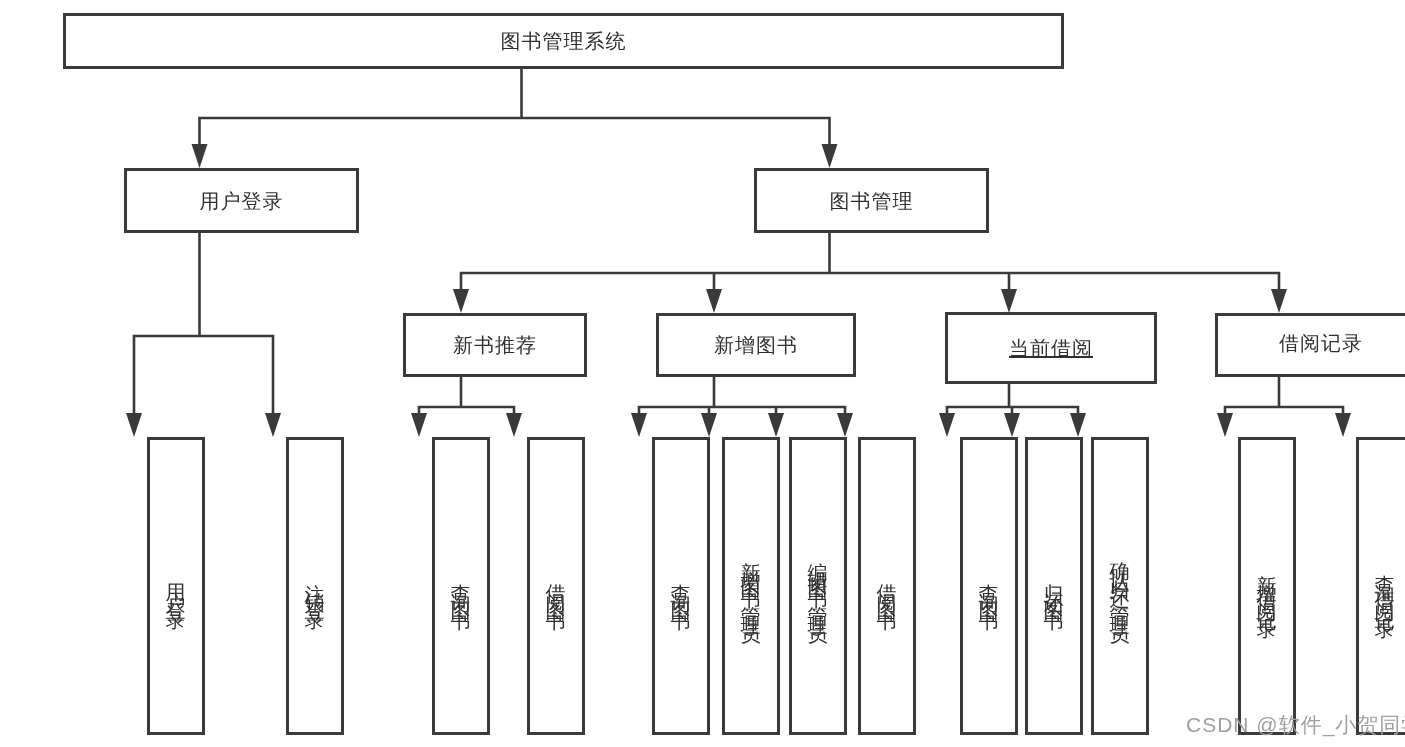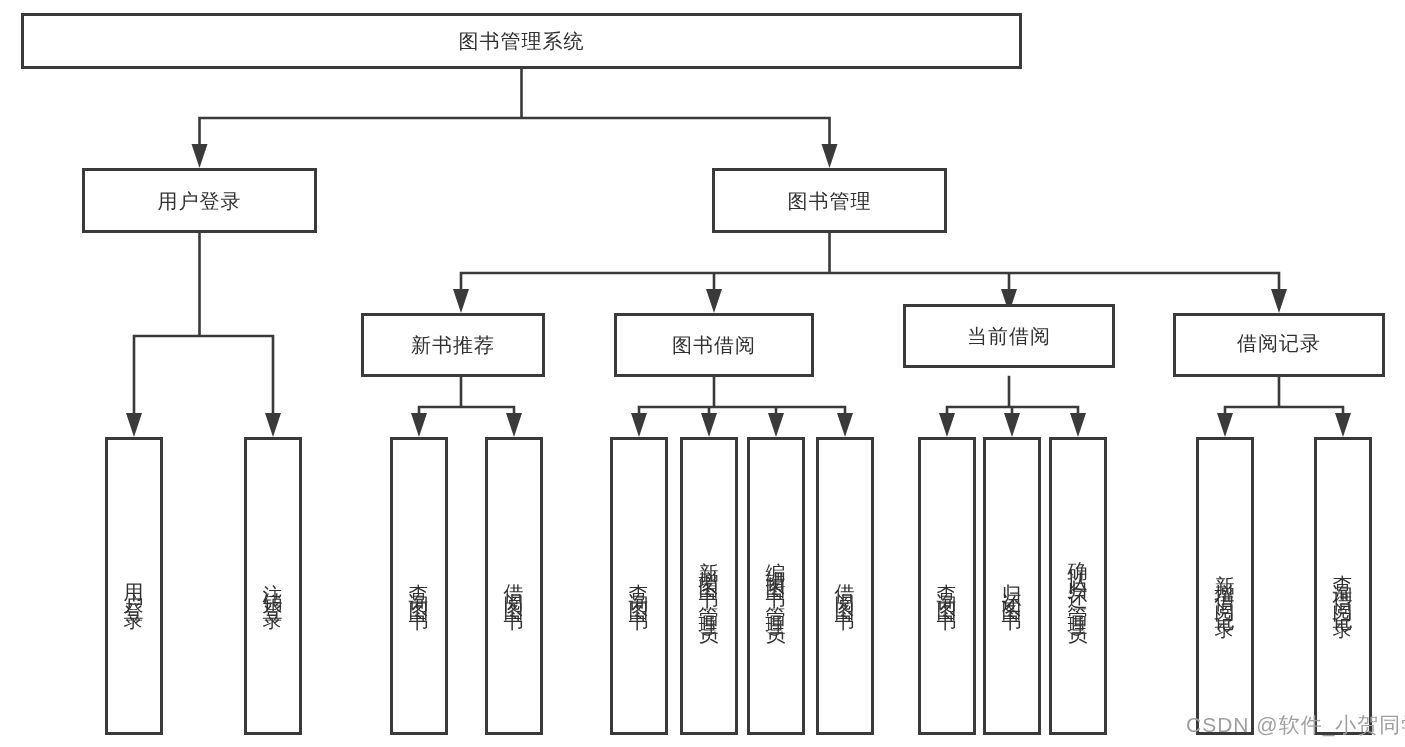--- a/index.html
+++ b/index.html
@@ -22,20 +22,21 @@
     box-sizing: border-box;
     background: #ffffff;
     border: 3px solid #3a3a3a;
     display: flex;
     align-items: center;
     justify-content: center;
     color: #303030;
     font-size: 20px;
     line-height: 1;
     z-index: 2;
+    margin-left: 42px;
   }
   .node.horizontal .lbl {
     letter-spacing: 1px;
     white-space: nowrap;
   }
   .node.vertical .lbl {
     writing-mode: vertical-rl;
     text-orientation: mixed;
     letter-spacing: 9px;
     white-space: nowrap;
@@ -110,23 +111,23 @@
     <div class="node vertical" style="left: 105px; top: 437px; width: 58px; height: 298px; border-color: rgb(58, 58, 58); color: rgb(48, 48, 48);">
       <span class="lbl">用户登录</span>
     </div>
     <div class="node vertical" style="left: 244px; top: 437px; width: 58px; height: 298px; border-color: rgb(58, 58, 58); color: rgb(48, 48, 48);">
       <span class="lbl">注销登录</span>
     </div>
     <div class="node horizontal" style="left: 361px; top: 313px; width: 184px; height: 64px; border-color: rgb(58, 58, 58); color: rgb(48, 48, 48);">
       <span class="lbl">新书推荐</span>
     </div>
     <div class="node horizontal" style="left: 614px; top: 313px; width: 200px; height: 64px; border-color: rgb(58, 58, 58); color: rgb(48, 48, 48);">
-      <span class="lbl">图书借阅</span>
+      <span class="lbl">新增图书</span>
     </div>
-    <div class="node horizontal" style="left: 903px; top: 304px; width: 212px; height: 64px; border-color: rgb(58, 58, 58); color: rgb(48, 48, 48);">
+    <div class="node horizontal" style="left: 903px; top: 312px; width: 212px; height: 72px; border-color: rgb(58, 58, 58); color: rgb(48, 48, 48); text-decoration: underline;">
       <span class="lbl">当前借阅</span>
     </div>
     <div class="node horizontal" style="left: 1173px; top: 313px; width: 212px; height: 64px; border-color: rgb(58, 58, 58); color: rgb(48, 48, 48); font-family: Liberation Mono, monospace;">
       <span class="lbl">借阅记录</span>
     </div>
     <div class="node vertical" style="left: 390px; top: 437px; width: 58px; height: 298px; border-color: rgb(58, 58, 58); color: rgb(48, 48, 48);">
       <span class="lbl">查询图书</span>
     </div>
     <div class="node vertical" style="left: 485px; top: 437px; width: 58px; height: 298px; border-color: rgb(58, 58, 58); color: rgb(48, 48, 48);">
       <span class="lbl">借阅图书</span>

